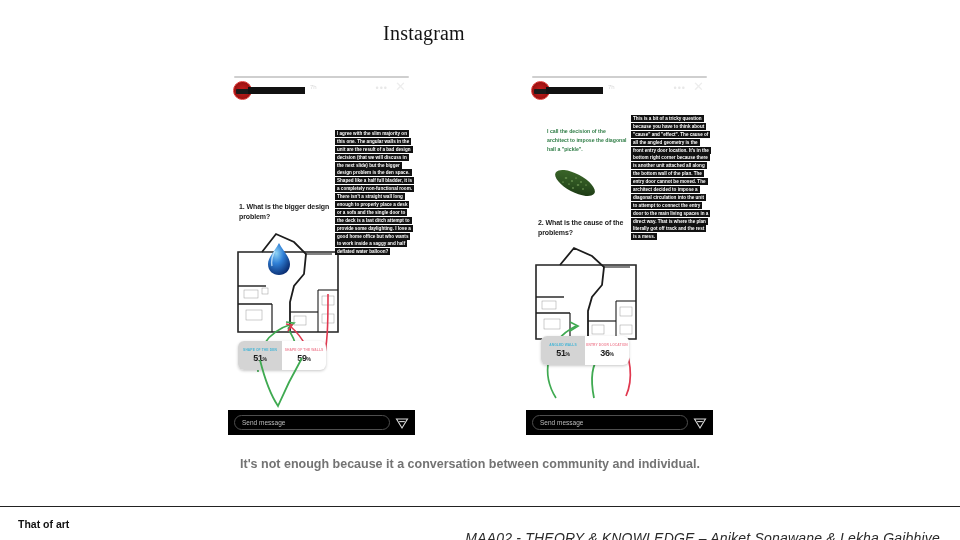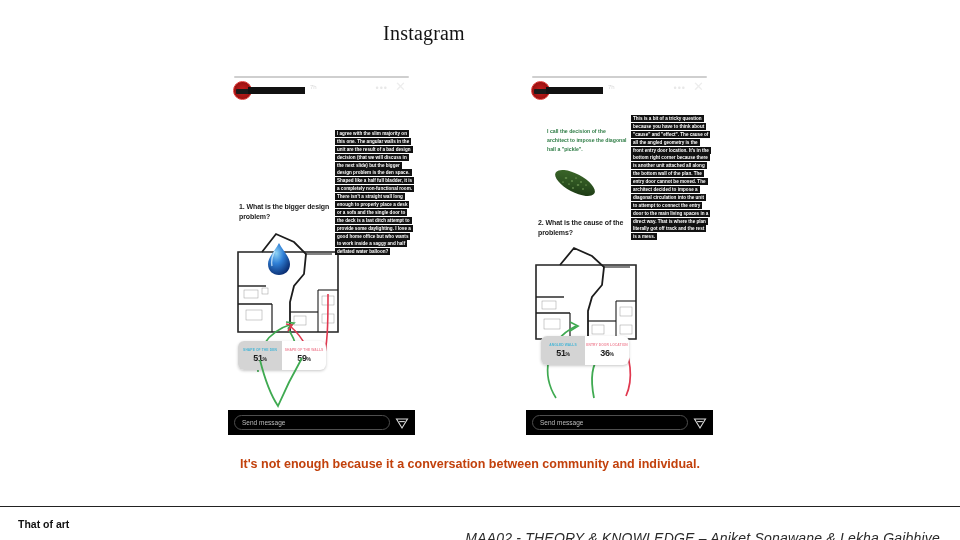--- a/index.html
+++ b/index.html
@@ -68,21 +68,21 @@
   .msgbar{position:absolute;left:0;bottom:0;width:187px;height:25px;background:#000;
           display:flex;align-items:center;padding:0 6px;box-sizing:border-box;}
   .msg-input{flex:1;height:15px;border:1px solid #4e4e4e;border-radius:9px;
              display:flex;align-items:center;padding-left:7px;box-sizing:border-box;}
   .msg-input span{font-size:6.5px;color:#bdbdbd;}
   .send-icon{width:14px;height:14px;margin-left:5px;flex:0 0 auto;}
 
   
   .caption{
     position:absolute;top:456px;left:230px;width:480px;text-align:center;
-    font-size:12.5px;font-weight:700;color:#c2410c;line-height:1.35;
+    font-size:12.5px;font-weight:700;color:#737373;line-height:1.35;
   }
   
   .footer-rule{position:absolute;left:0;top:506px;width:960px;height:1px;background:#222;}
   .footer-left{position:absolute;left:18px;top:518px;font-size:10.5px;font-weight:700;color:#111;}
   .footer-right{position:absolute;right:20px;top:518px;font-size:14px;font-style:italic;color:#2a2a2a;letter-spacing:.2px;margin-top:12px;}
 
   svg{display:block;overflow:visible;}
 </style>
 </head>
 <body>

